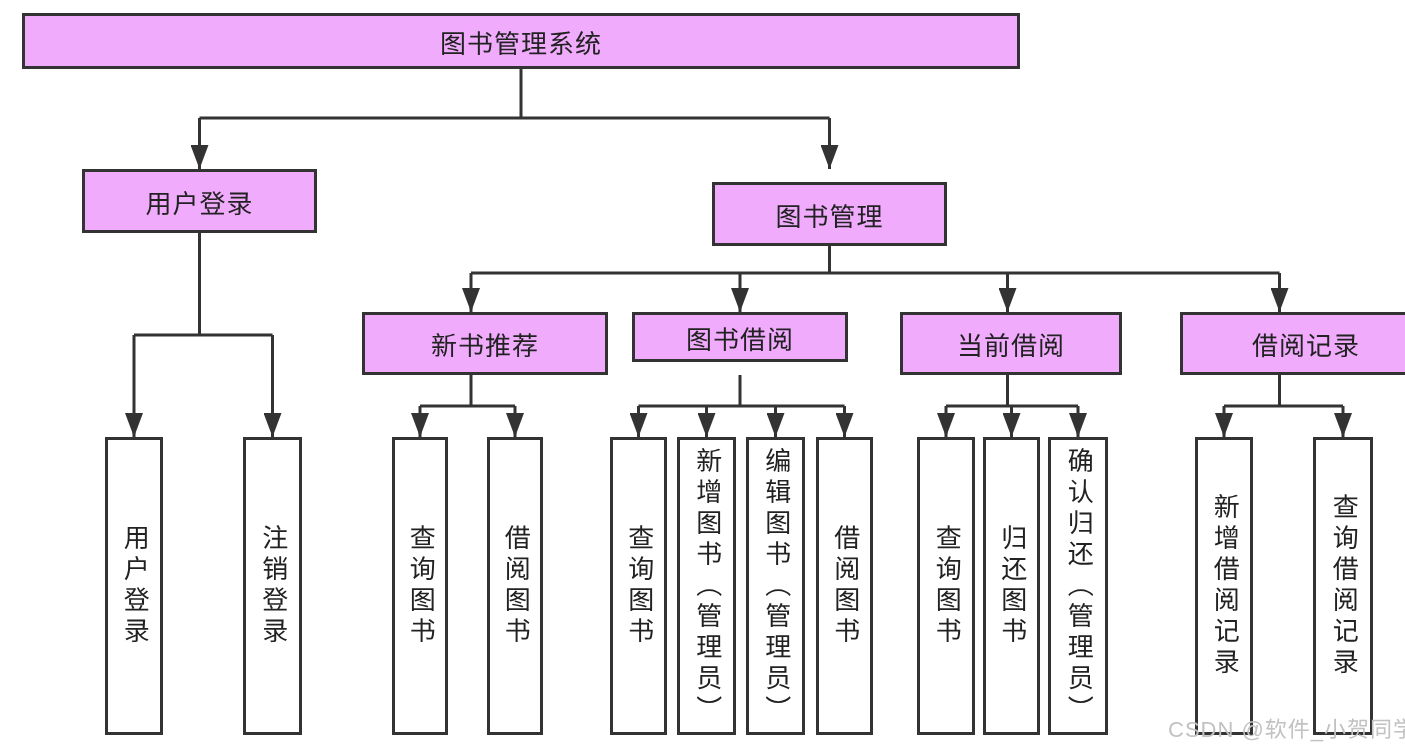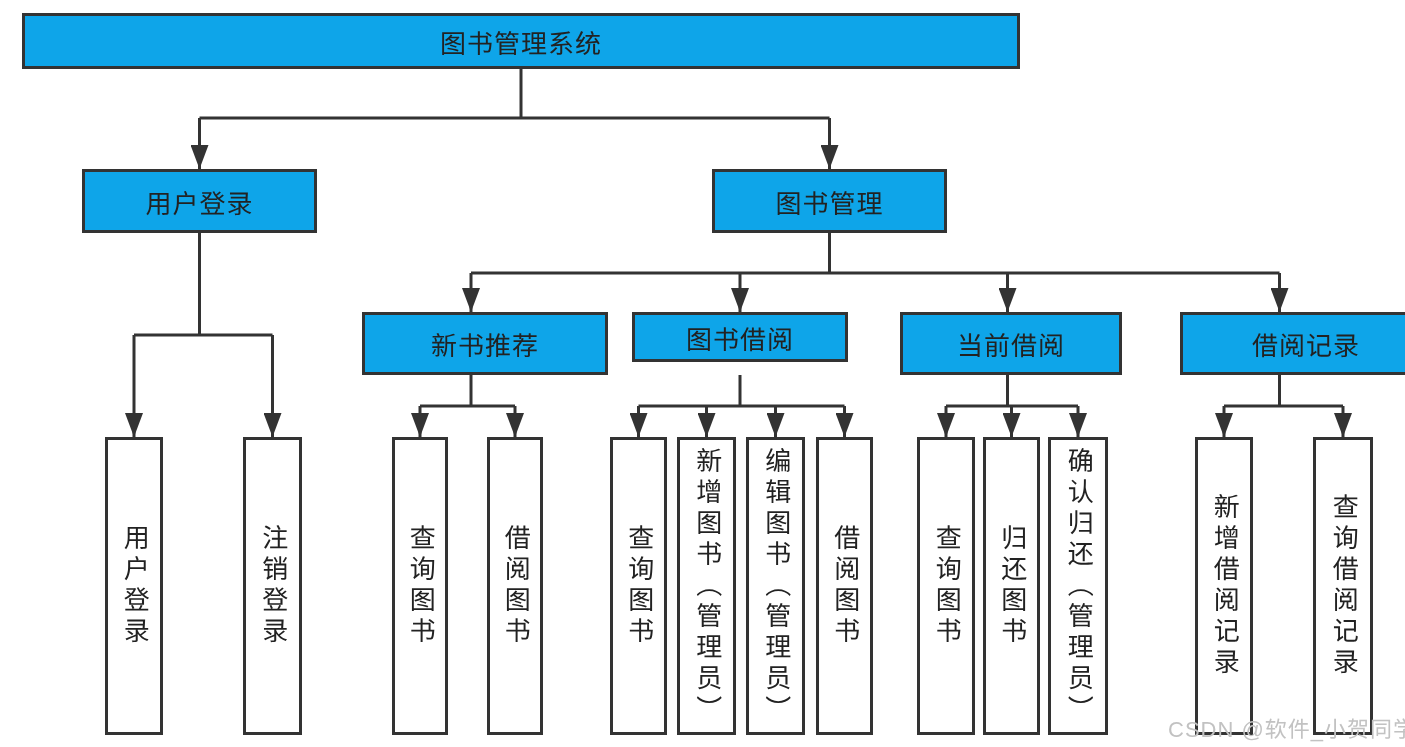--- a/index.html
+++ b/index.html
@@ -2,21 +2,21 @@
 <html lang="zh-CN"><head>
 <meta charset="utf-8">
 <style>
   html,body{margin:0;padding:0;background:#ffffff;}
   #stage{
     position:relative;width:1405px;height:747px;background:#ffffff;overflow:hidden;
     font-family:"Liberation Sans",sans-serif;color:#222222;
   }
   #wires{position:absolute;left:0;top:0;z-index:0;}
   .hbox{
-    position:absolute;box-sizing:border-box;border:3px solid #333333;background:#0ea5e9;
+    position:absolute;box-sizing:border-box;border:3px solid #333333;background:#f0abfc;
     display:flex;align-items:center;justify-content:center;
     font-size:26px;letter-spacing:1px;z-index:1;
   }
   .leaf{
     position:absolute;box-sizing:border-box;border:3px solid #333333;background:#ffffff;
     top:437px;height:298px;display:flex;align-items:center;justify-content:center;
     font-size:26px;z-index:1;
   }
   .leaf span{
     writing-mode:vertical-rl;text-orientation:mixed;letter-spacing:5px;line-height:1.1;
@@ -78,21 +78,21 @@
       <path d="M1279.5 375 V406"></path>
       <path d="M1224 406 H1343"></path>
       <path d="M1224 406 V437" marker-end="url(#ah)"></path>
       <path d="M1343 406 V437" marker-end="url(#ah)"></path>
     </g>
   </svg>
 
   <div class="hbox" style="left:22px;top:13px;width:998px;height:56px">图书管理系统</div>
 
   <div class="hbox" style="left:82px;top:169px;width:235px;height:64px">用户登录</div>
-  <div class="hbox" style="left:712px;top:169px;width:235px;height:64px">图书管理</div>
+  <div class="hbox" style="left:712px;top:182px;width:235px;height:64px">图书管理</div>
 
   <div class="hbox" style="left:362px;top:312px;width:246px;height:63px">新书推荐</div>
   <div class="hbox" style="left:632px;top:312px;width:216px;height:50px">图书借阅</div>
   <div class="hbox" style="left:900px;top:312px;width:222px;height:63px">当前借阅</div>
   <div class="hbox" style="left:1180px;top:312px;width:252px;height:63px">借阅记录</div>
 
   <div class="leaf" style="left:105px;width:58px">
     <span>用户登录</span>
   </div>
   <div class="leaf" style="left:243px;width:59px">

